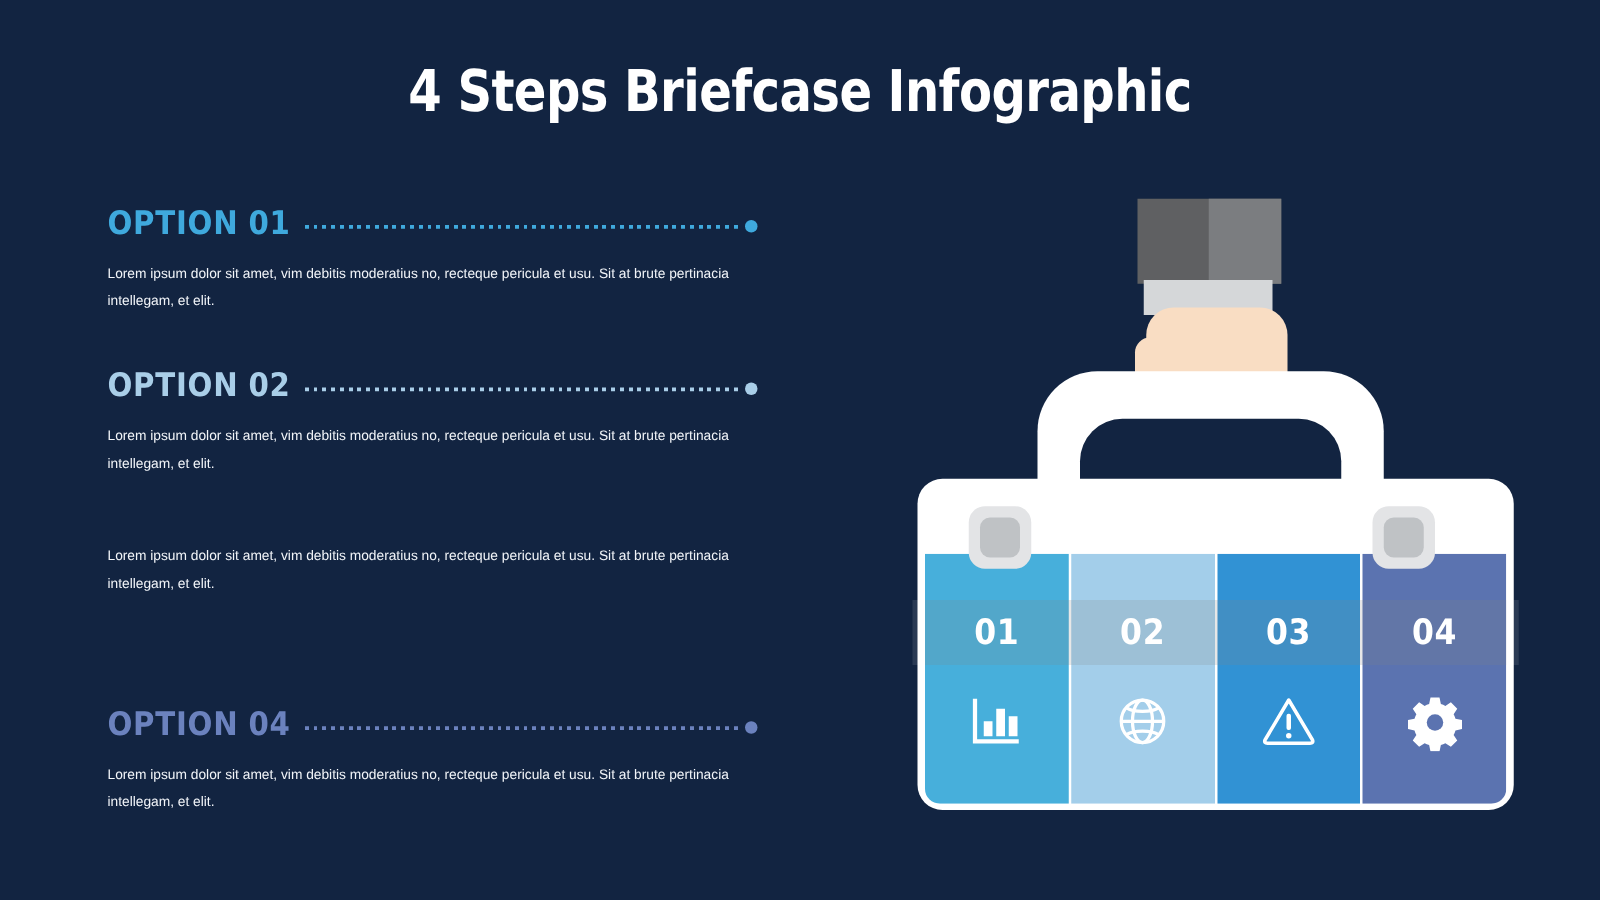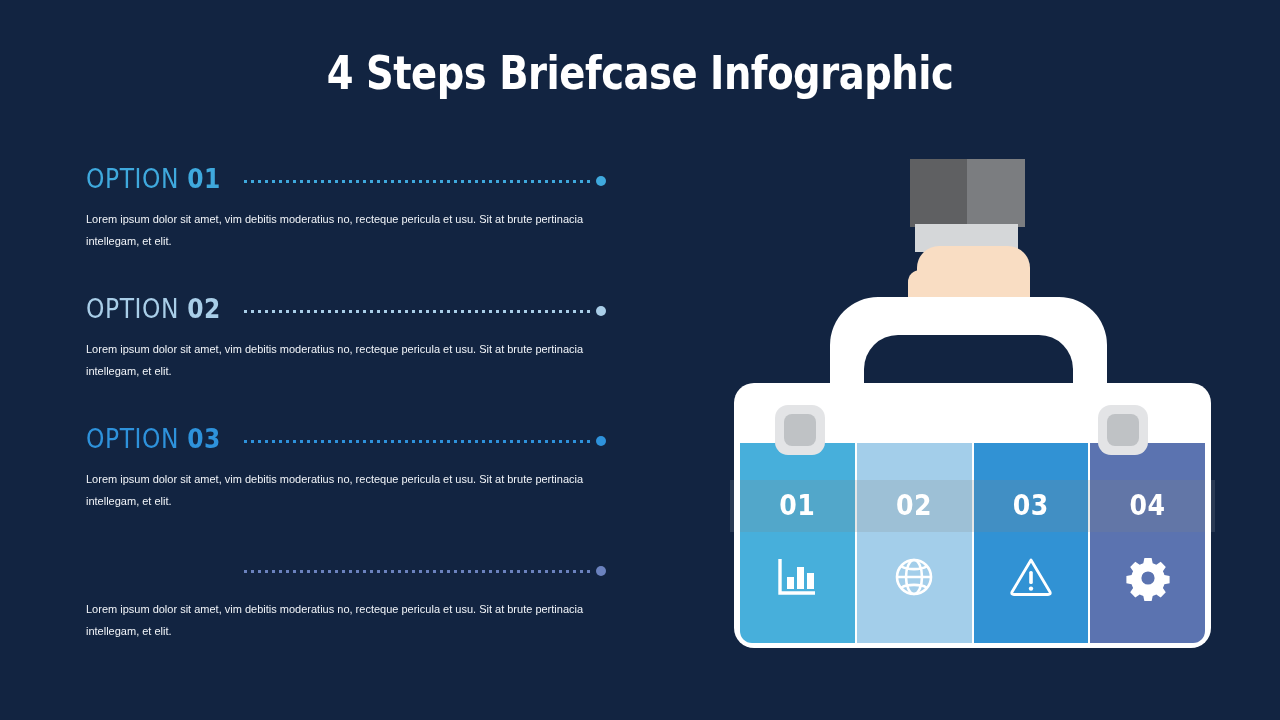--- a/index.html
+++ b/index.html
@@ -25,21 +25,21 @@
 
   
   .options{position:absolute;left:86px;top:163px;width:520px;}
   .option{position:relative;height:130px;}
   .opt-head{position:relative;height:34px;}
   .opt-label{
     font-size:26px;letter-spacing:0.6px;line-height:32px;
     white-space:nowrap;display:inline-block;
     font-family:"DejaVu Sans Condensed","Liberation Sans",sans-serif;
   }
-  .opt-word{font-weight:400;}
+  .opt-word{font-weight:700;}
   .opt-num{font-weight:bold;margin-left:8px;}
   .opt-line{
     position:absolute;top:17px;height:3px;
     left:158px;right:14px;
   }
   .opt-dot{
     position:absolute;top:13px;right:0;
     width:10px;height:10px;border-radius:50%;
   }
   .opt-body{
@@ -151,30 +151,26 @@
     <div class="option">
       <div class="opt-head">
         <span class="opt-label" style="color: rgb(169, 206, 232);"><span class="opt-word">OPTION</span><span class="opt-num">02</span></span>
         <span class="opt-line" style="background-image: repeating-linear-gradient(to right, rgb(169, 206, 232) 0px, rgb(169, 206, 232) 3px, transparent 3px, transparent 7px);"></span>
         <span class="opt-dot" style="background: rgb(169, 206, 232);"></span>
       </div>
       <div class="opt-body">Lorem ipsum dolor sit amet, vim debitis moderatius no, recteque pericula et usu. Sit at brute pertinacia intellegam, et elit.</div>
     </div>
 
     <div class="option">
+      <div class="opt-body">Lorem ipsum dolor sit amet, vim debitis moderatius no, recteque pericula et usu. Sit at brute pertinacia intellegam, et elit.</div>
+    </div>
+
+    <div class="option">
       <div class="opt-head">
-        <span class="opt-label" style="color: rgb(46, 146, 219);"><span class="opt-word">OPTION</span><span class="opt-num">03</span></span>
-        <span class="opt-line" style="background-image: repeating-linear-gradient(to right, rgb(46, 146, 219) 0px, rgb(46, 146, 219) 3px, transparent 3px, transparent 7px);"></span>
-        <span class="opt-dot" style="background: rgb(46, 146, 219);"></span>
-      </div>
-      <div class="opt-body">Lorem ipsum dolor sit amet, vim debitis moderatius no, recteque pericula et usu. Sit at brute pertinacia intellegam, et elit.</div>
-    </div>
-
-    <div class="option">
-      <div class="opt-head">
+        <span class="opt-label" style="color: rgb(107, 130, 190);"><span class="opt-word">OPTION</span><span class="opt-num">04</span></span>
         <span class="opt-line" style="background-image: repeating-linear-gradient(to right, rgb(107, 130, 190) 0px, rgb(107, 130, 190) 3px, transparent 3px, transparent 7px);"></span>
         <span class="opt-dot" style="background: rgb(107, 130, 190);"></span>
       </div>
       <div class="opt-body">Lorem ipsum dolor sit amet, vim debitis moderatius no, recteque pericula et usu. Sit at brute pertinacia intellegam, et elit.</div>
     </div>
 
   </div>
 
   <div class="art">
 

